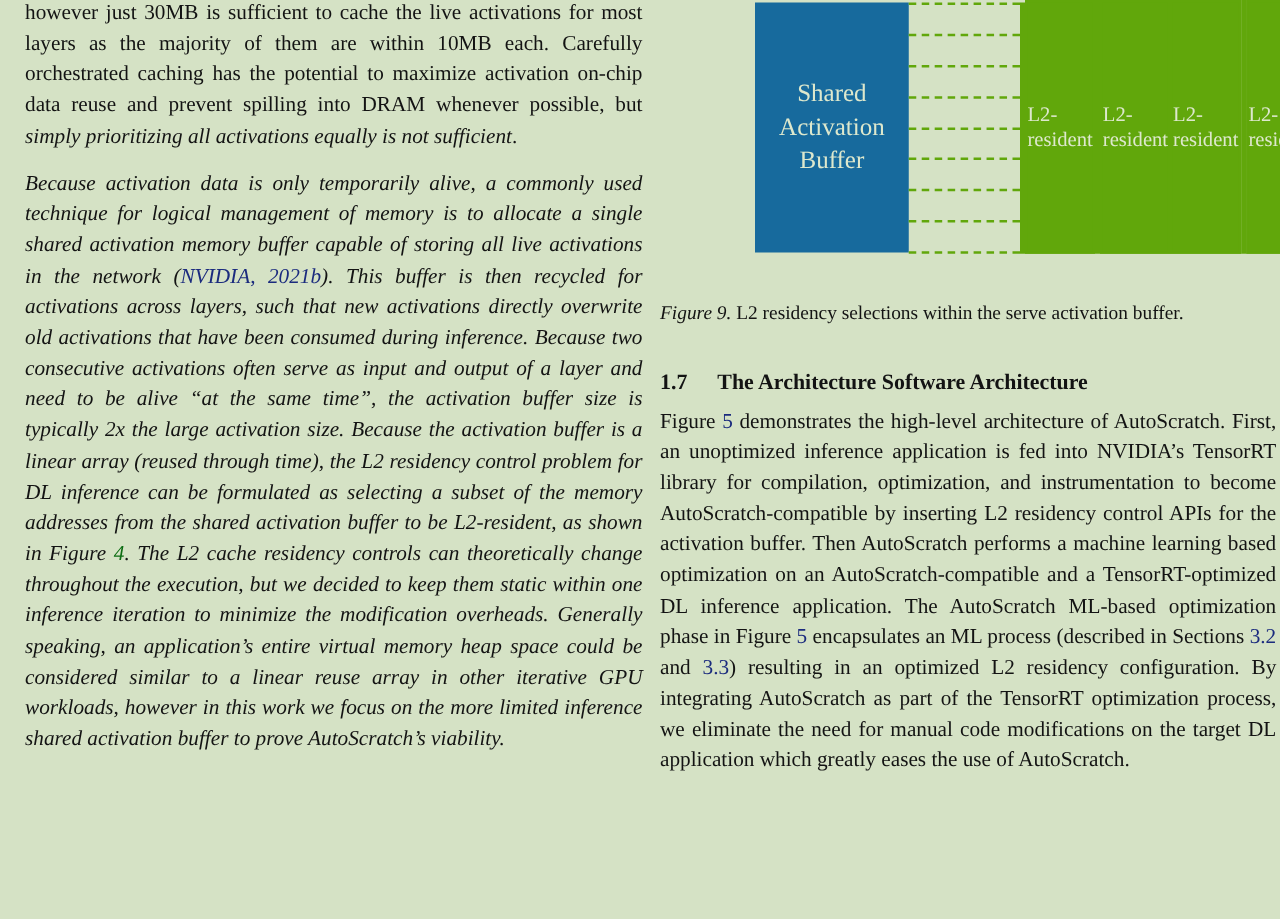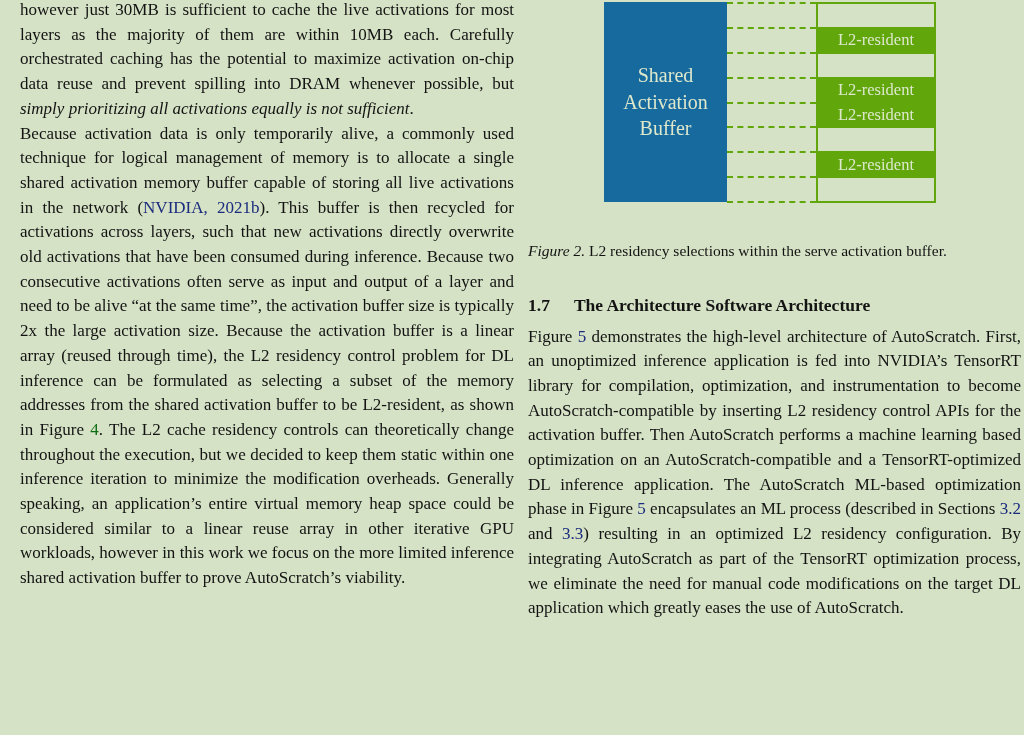--- a/index.html
+++ b/index.html
@@ -20,41 +20,41 @@
     color:var(--body-text);
   }
   .page{position:relative;width:1024px;height:735px;}
   .col{position:absolute;top:0;}
   .col-left{left:20px;width:494px;}
   .col-right{left:528px;width:493px;}
   .para{
     font-size:17px;line-height:24.7px;text-align:justify;margin:0;
   }
   .para-first{margin-top:-2px;}
-  .para-gap{}
+  .para-gap{margin-top:13px;font-style:italic;}
   .it{font-style:italic;}
   .cite{color:var(--link-blue);}
   .refb{color:var(--link-blue);}
   .refg{color:var(--link-green);}
 
   
   .fig-canvas{position:relative;width:493px;height:206px;}
   .buffer-box{
     position:absolute;left:76px;top:2px;width:123px;height:200px;
     background:var(--buffer-blue);
     display:flex;align-items:center;justify-content:center;text-align:center;
     color:var(--figure-text-light);
     font-size:20px;line-height:26.5px;
     padding:8px 10px;
   }
   .connectors{position:absolute;left:199px;top:2px;width:89px;height:200px;}
   .dash{position:absolute;left:0;width:100%;height:0;border-top:2px dashed var(--cell-green);}
   .cells{
     position:absolute;left:288px;top:2px;width:120px;height:201px;
-    display:flex;flex-direction:column;
+    display:flex;flex-direction:row;
   }
   .cell{
     flex:1;border:2px solid var(--cell-green);margin-top:-2px;
     display:flex;align-items:center;justify-content:center;
   }
   .cell:first-child{margin-top:0;}
   .cell.resident{
     background:var(--cell-green);
     color:var(--figure-text-light);
     font-size:16.5px;
@@ -108,21 +108,21 @@
             <div class="cell resident">
               <span>L2-resident</span>
             </div>
             <div class="cell"></div>
             <div class="cell resident">
               <span>L2-resident</span>
             </div>
             <div class="cell"></div>
           </div>
       </div>
-      <figcaption class="caption"><span class="it">Figure 2.</span><span> L2 residency selections within the serve activation buffer.</span></figcaption>
+      <figcaption class="caption"><span class="it">Figure 9.</span><span> L2 residency selections within the serve activation buffer.</span></figcaption>
     </figure>
 
     <h3 class="sec-heading">
       <span class="sec-num">1.7</span><span>The Architecture Software Architecture</span>
     </h3>
 
     <p class="para para-body-right"><span>Figure </span><span class="refb">5</span><span> demonstrates the high-level architecture of AutoScratch.  First, an unoptimized inference application is fed into NVIDIA’s TensorRT library for compilation, optimization, and instrumentation to become AutoScratch-compatible by inserting L2 residency control APIs for the activation buffer.  Then AutoScratch performs a machine learning based optimization on an AutoScratch-compatible and a TensorRT-optimized DL inference application.  The AutoScratch ML-based optimization phase in Figure </span><span class="refb">5</span><span> encapsulates an ML process (described in Sections </span><span class="refb">3.2</span><span> and </span><span class="refb">3.3</span><span>) resulting in an optimized L2 residency configuration. By integrating AutoScratch as part of the TensorRT optimization process, we eliminate the need for manual code modifications on the target DL application which greatly eases the use of AutoScratch.</span></p>
   </div>
 
 </div>

